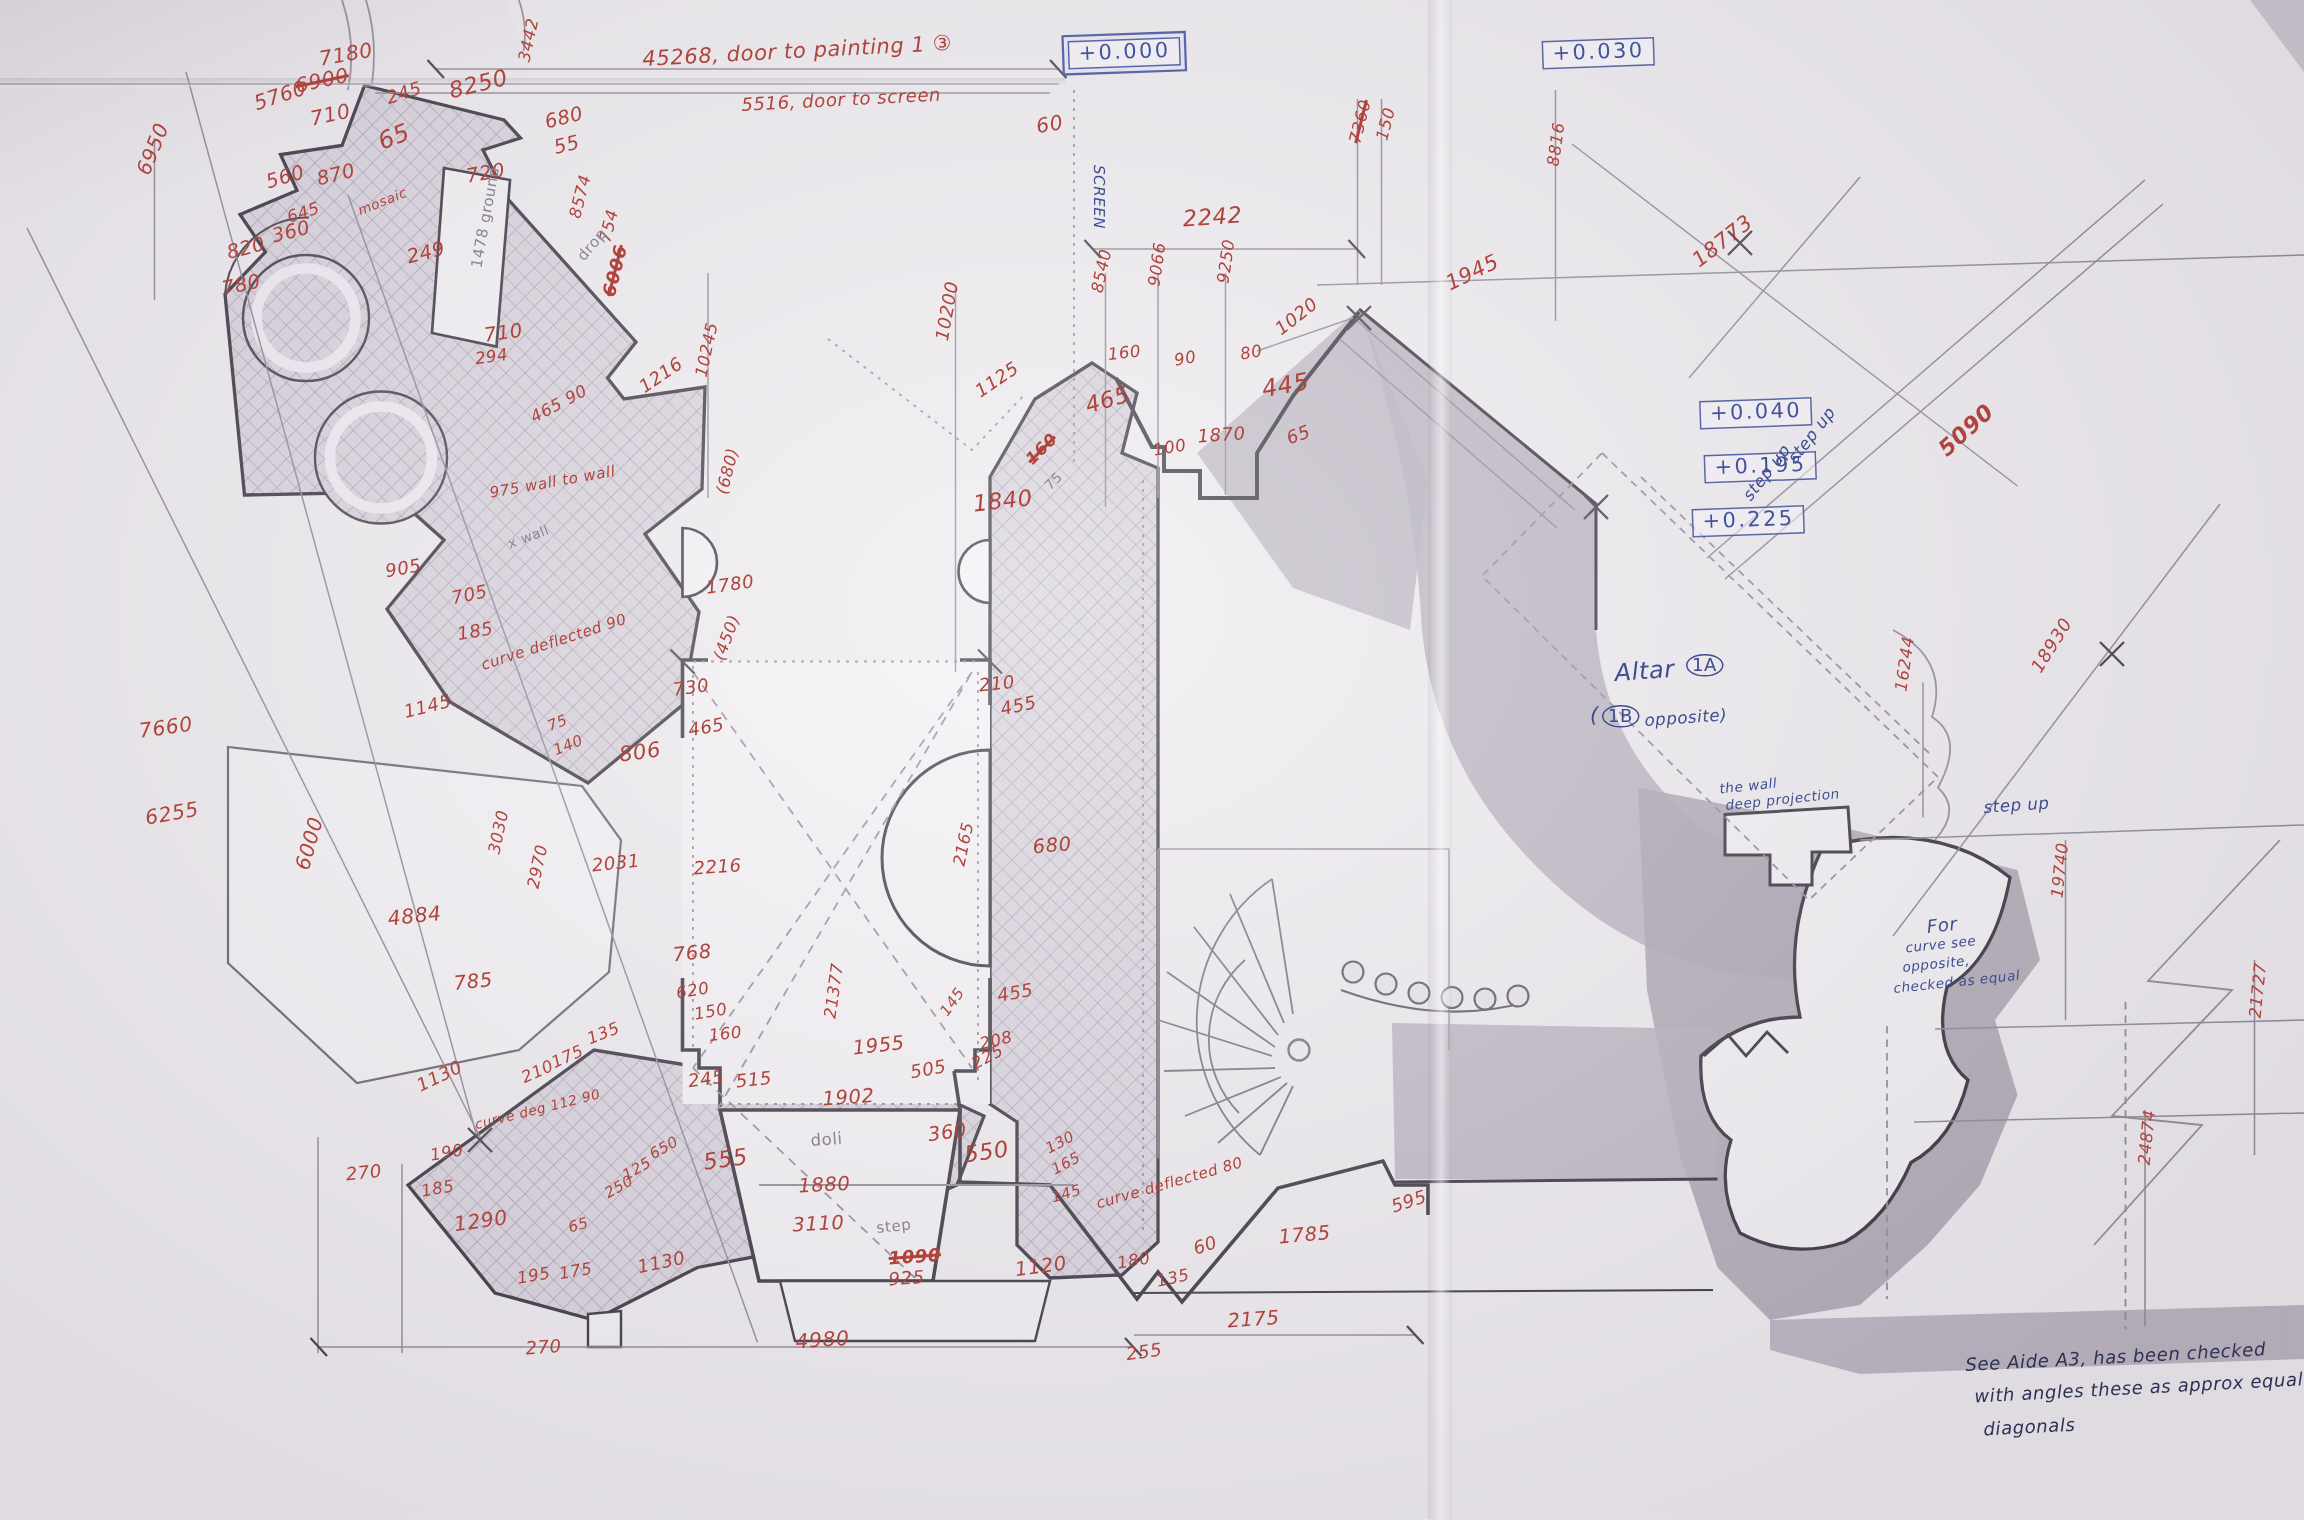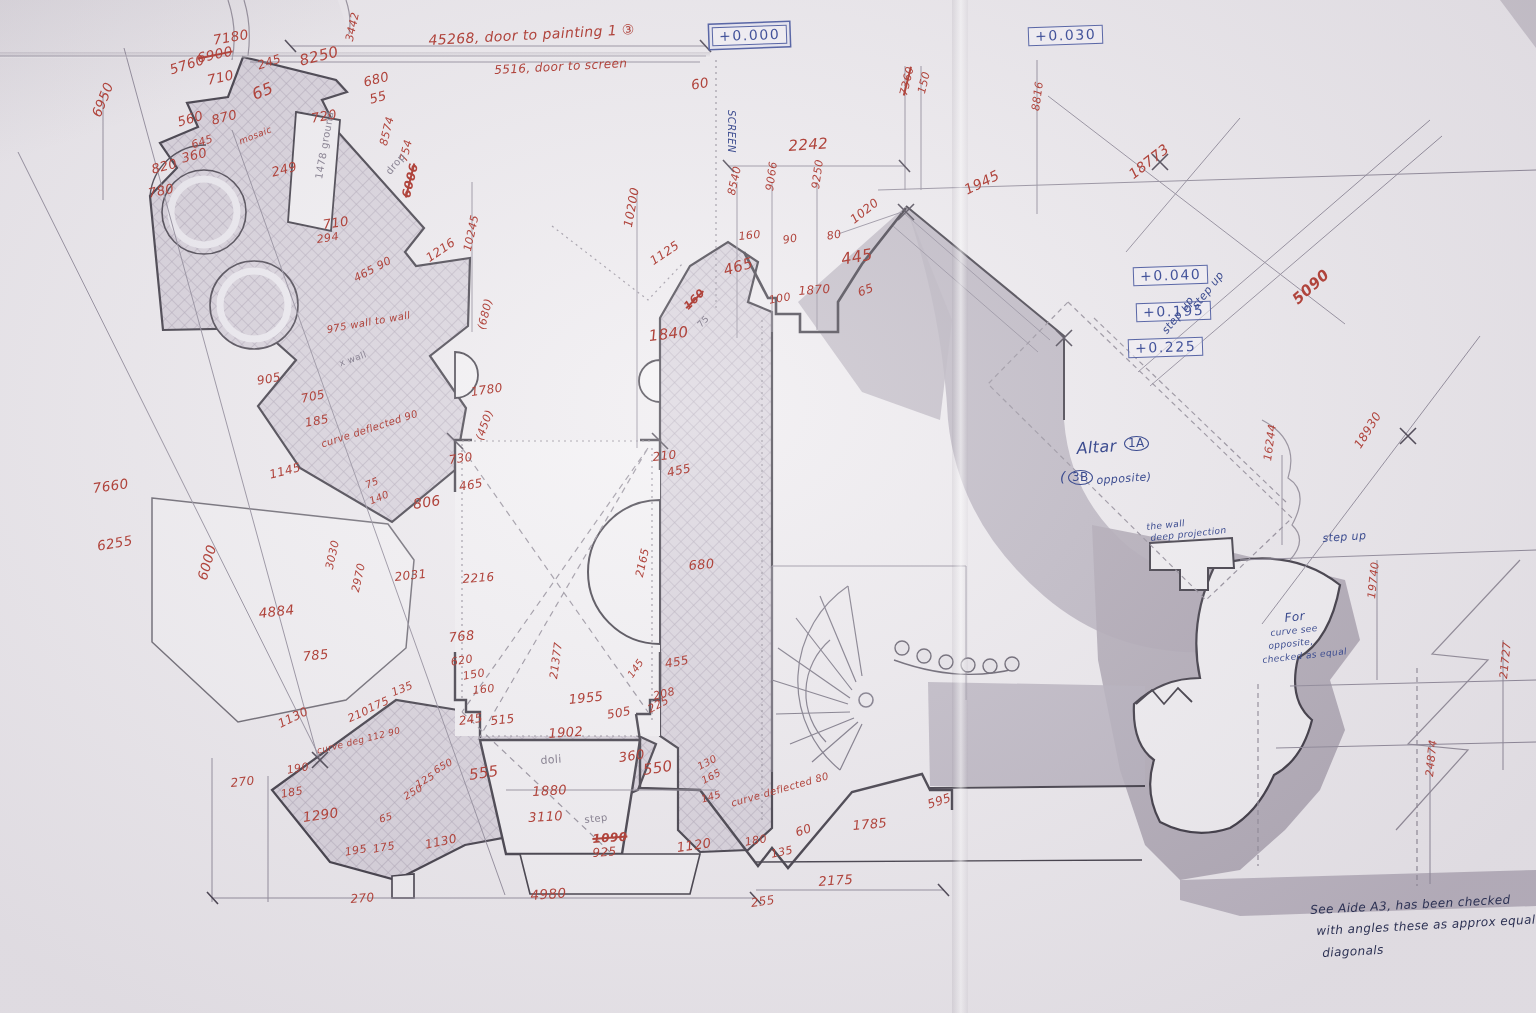--- a/index.html
+++ b/index.html
@@ -311,21 +311,21 @@
       <span class="ann c-red" style="left: 1498px; top: 678px; font-size: 11px; transform: rotate(-84deg);">21727</span>
       <span class="ann c-red" style="left: 1424px; top: 776px; font-size: 11px; transform: rotate(-84deg);">24874</span>
       <span class="ann c-blue" style="left: 1190px; top: 304px; font-size: 11px; transform: rotate(-52deg);">step up</span>
       <span class="ann c-blue" style="left: 1160px; top: 329px; font-size: 11px; transform: rotate(-52deg);">step up</span>
       <span class="ann c-blue" style="left: 1322px; top: 533px; font-size: 11px; transform: rotate(-4deg);">step up</span>
       <span class="ann c-blue" style="left: 1146px; top: 523px; font-size: 9px; transform: rotate(-6deg);">the wall</span>
       <span class="ann c-blue" style="left: 1150px; top: 534px; font-size: 9px; transform: rotate(-6deg);">deep projection</span>
       <span class="ann c-blue" style="left: 1076px; top: 441px; font-size: 16px; transform: rotate(-4deg);">Altar</span>
       <span class="ann c-blue circled" style="left: 1124px; top: 436px; font-size: 12px; transform: rotate(0deg);">1A</span>
       <span class="ann c-blue" style="left: 1060px; top: 470px; font-size: 14px; transform: rotate(0deg);">(</span>
-      <span class="ann c-blue circled" style="left: 1068px; top: 470px; font-size: 12px; transform: rotate(0deg);">3B</span>
+      <span class="ann c-blue circled" style="left: 1068px; top: 470px; font-size: 12px; transform: rotate(0deg);">1B</span>
       <span class="ann c-blue" style="left: 1096px; top: 475px; font-size: 11px; transform: rotate(-4deg);">opposite)</span>
       <span class="ann c-blue" style="left: 1284px; top: 612px; font-size: 12px; transform: rotate(-6deg);">For</span>
       <span class="ann c-blue" style="left: 1270px; top: 629px; font-size: 9px; transform: rotate(-6deg);">curve see</span>
       <span class="ann c-blue" style="left: 1268px; top: 642px; font-size: 9px; transform: rotate(-6deg);">opposite,</span>
       <span class="ann c-blue" style="left: 1262px; top: 656px; font-size: 9px; transform: rotate(-6deg);">checked as equal</span>
       <span class="ann c-ink" style="left: 1310px; top: 904px; font-size: 12px; transform: rotate(-3deg);">See Aide A3, has been checked</span>
       <span class="ann c-ink" style="left: 1316px; top: 925px; font-size: 12px; transform: rotate(-3deg);">with angles these as approx equal</span>
       <span class="ann c-ink" style="left: 1322px; top: 947px; font-size: 12px; transform: rotate(-3deg);">diagonals</span>
     </div>
 </div>

